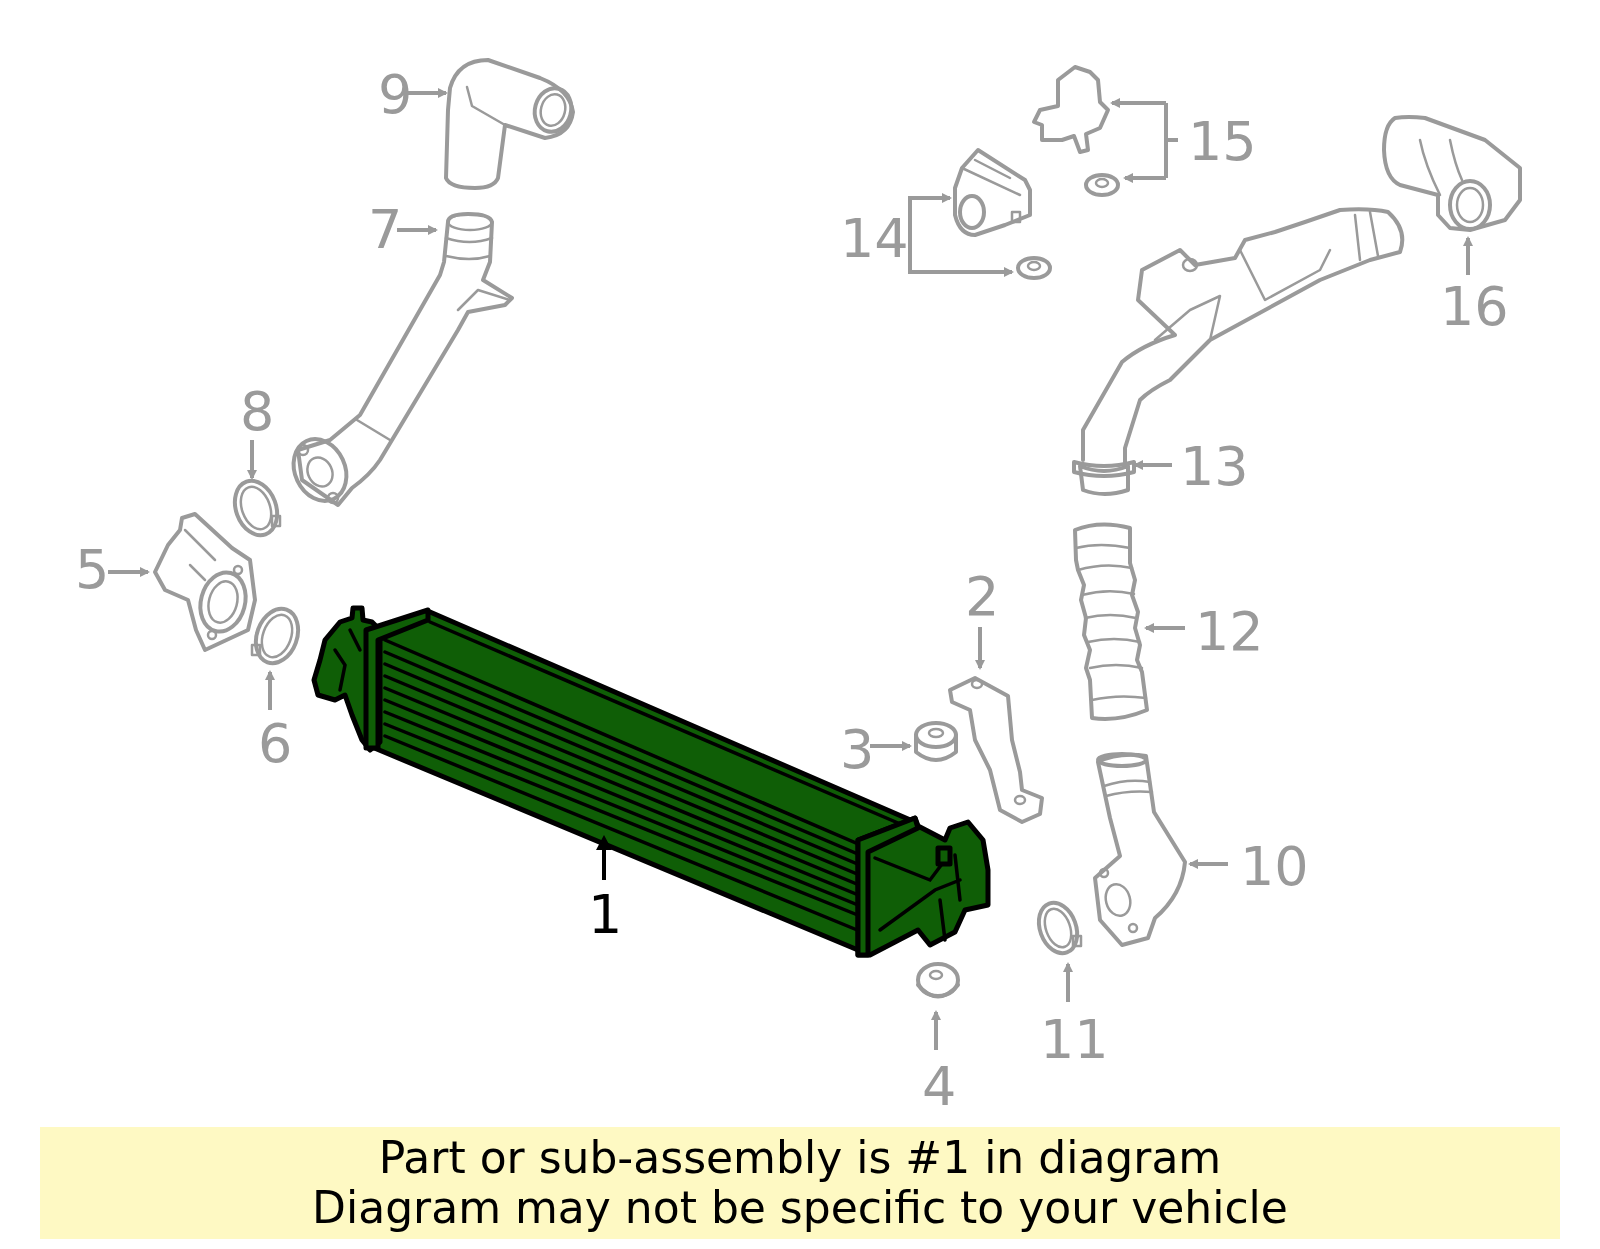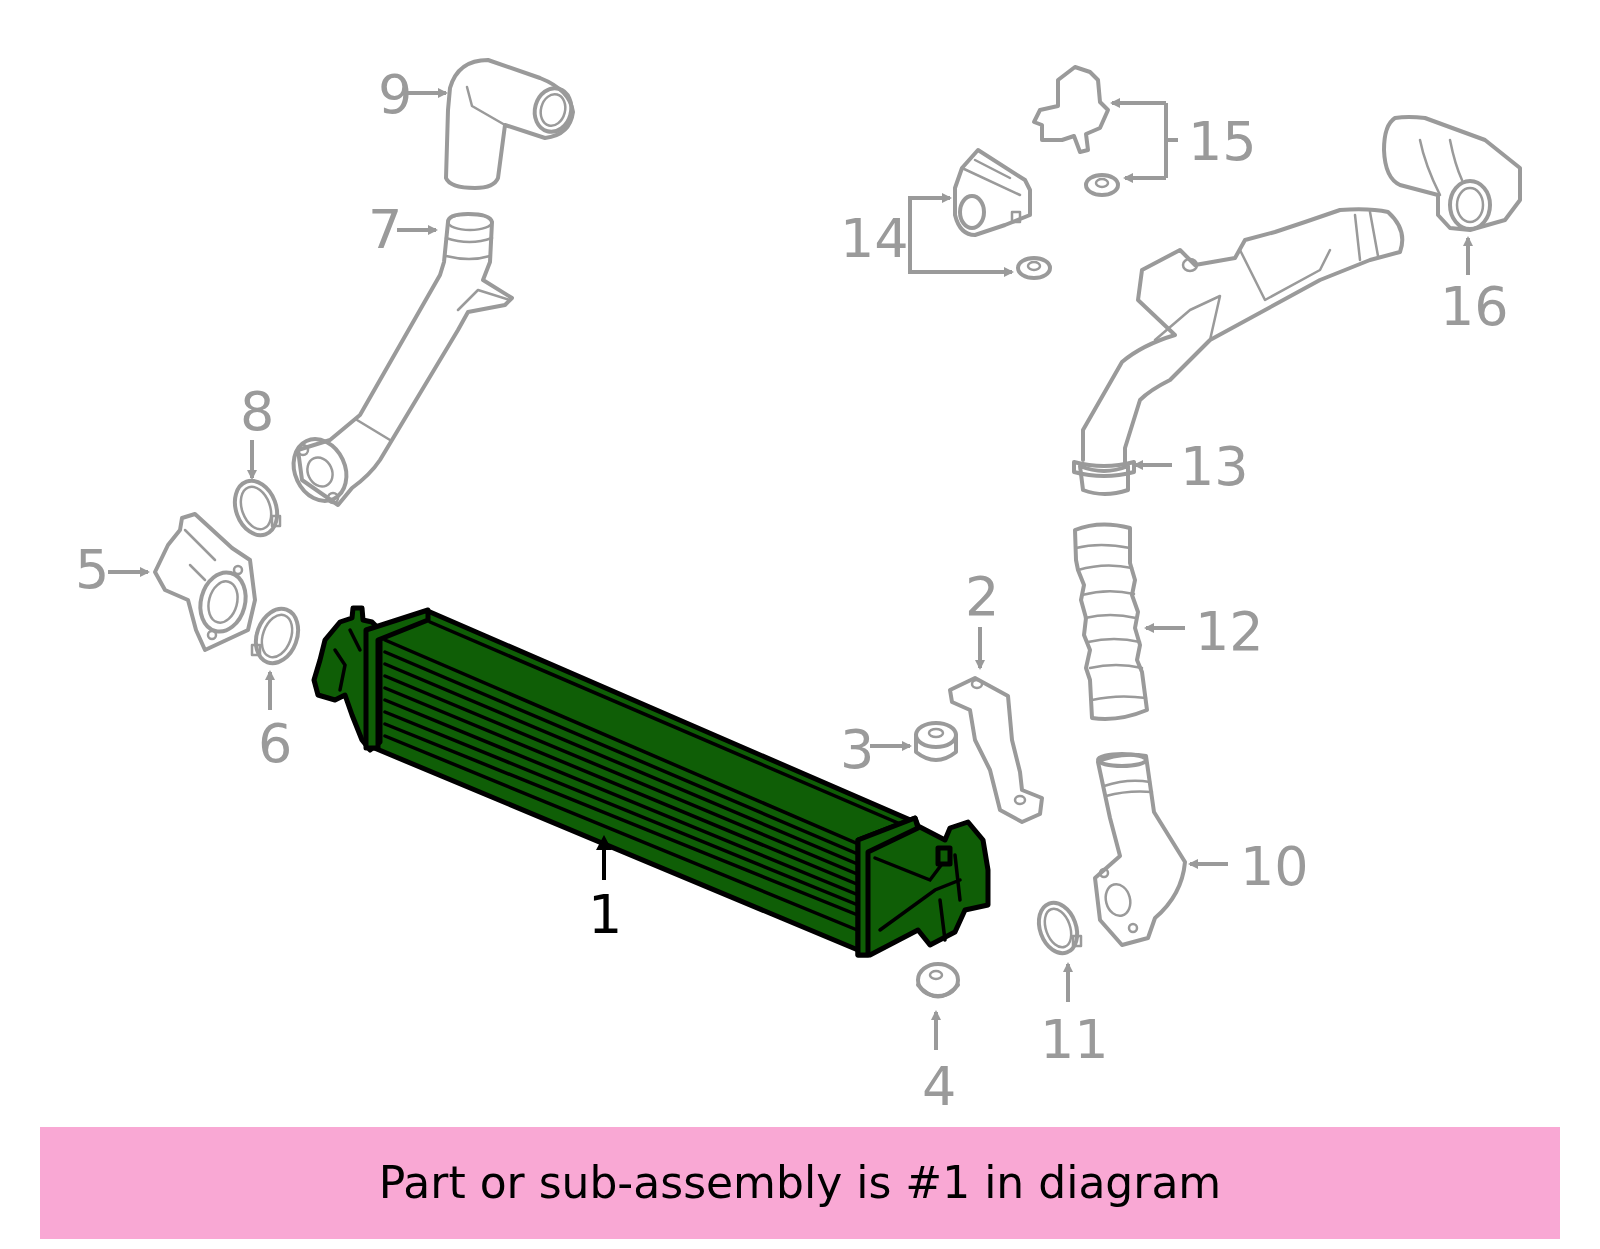--- a/index.html
+++ b/index.html
@@ -9,21 +9,21 @@
   .part-thin { fill: none; stroke: #9a9a9a; stroke-width: 2.5; stroke-linejoin: round; stroke-linecap: round; }
   .leader { fill: none; stroke: #9a9a9a; stroke-width: 4; }
   .callout { font-family: "DejaVu Sans", sans-serif; font-size: 54px; fill: #9a9a9a; }
   .callout-main { fill: #000000; }
   .leader-main { stroke: #000000; }
   .arrow-main { fill: #000000; }
   .hl-fill { fill: #0f5e06; stroke: #000; stroke-width: 5; stroke-linejoin: round; }
   .hl-line { fill: none; stroke: #000; stroke-width: 3.5; stroke-linecap: round; }
   #banner {
     position: absolute; left: 40px; top: 1127px; width: 1520px; height: 112px;
-    background: #f9a8d4; display: flex; flex-direction: column; align-items: center; justify-content: center;
+    background: #fef9c3; display: flex; flex-direction: column; align-items: center; justify-content: center;
     color: #000000; font-family: "DejaVu Sans", sans-serif; font-size: 44px; line-height: 50px; text-align: center;
   }
   #banner div { white-space: nowrap; }
 </style>
 </head>
 <body>
 
 <svg id="diagram" viewBox="0 0 1600 1120" xmlns="http://www.w3.org/2000/svg">
   <defs>
     <marker id="ah" markerWidth="10" markerHeight="10" refX="8" refY="5" orient="auto" markerUnits="userSpaceOnUse">
@@ -232,13 +232,14 @@
     <path class="part-thin" d="M1420,140 Q1425,165 1440,195 M1450,140 Q1455,165 1462,180"></path>
   </g>
   <g>
     <text class="callout" x="1440" y="325">16</text>
     <line class="leader" x1="1468" y1="275" x2="1468" y2="238" marker-end="url(#ah)"></line>
   </g>
 </svg>
 
 <div id="banner">
   <div>Part or sub-assembly is #1 in diagram</div>
+  <div>Diagram may not be specific to your vehicle</div>
 </div>
 
 </body></html>

